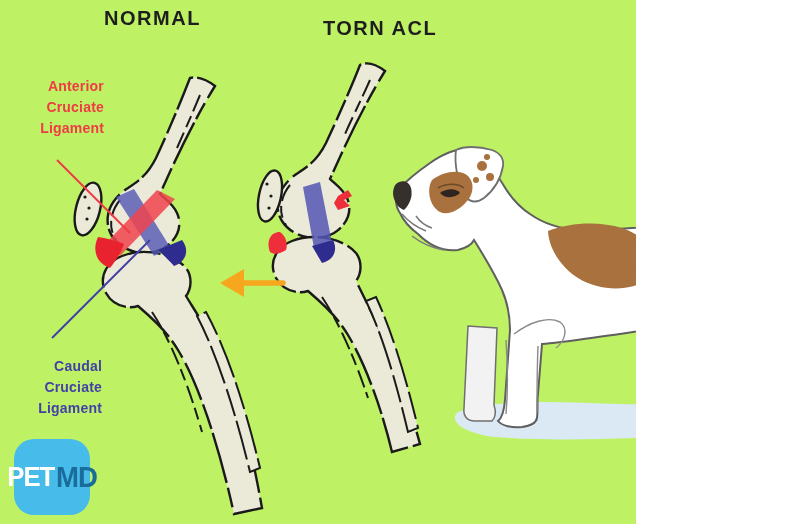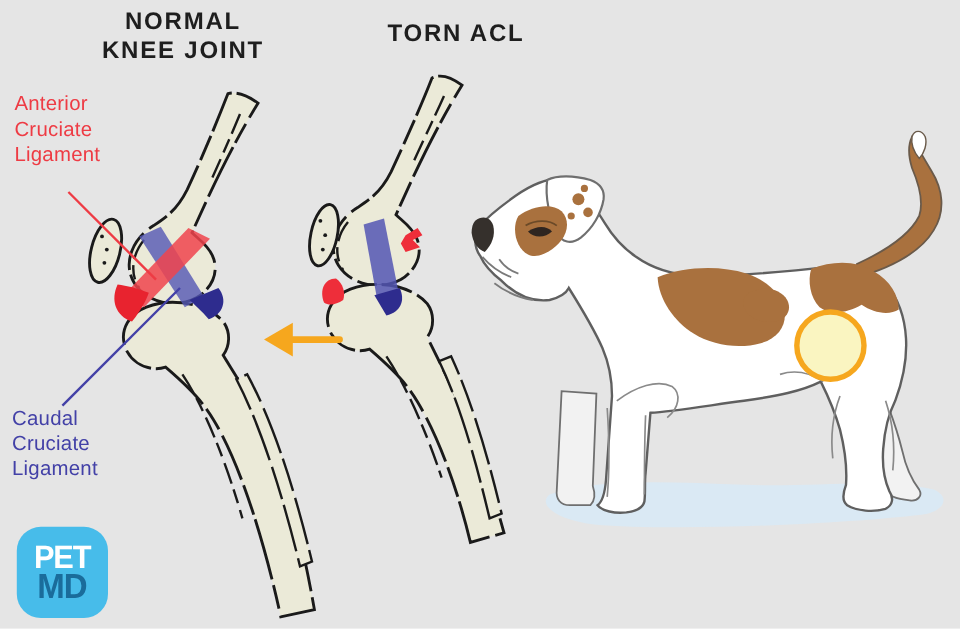--- a/index.html
+++ b/index.html
@@ -1,35 +1,35 @@
 <!DOCTYPE html>
 <html><head>
 <meta charset="utf-8">
 <style>
   html,body{margin:0;padding:0;background:#ffffff;}
   .stage{
-    position:relative;width:800px;height:524px;background:#e5e5e5;overflow:hidden;
+    position:relative;width:636px;height:524px;background:#bef264;overflow:hidden;
     font-family:"Liberation Sans", sans-serif;
   }
   .stage svg{position:absolute;left:0;top:0;}
   .title{
     position:absolute;text-align:center;font-weight:700;font-size:20px;
     letter-spacing:1.5px;color:#1e1e1e;line-height:1.2;
   }
   .title-left{left:55px;top:6px;width:195px;}
   .title-right{left:300px;top:16px;width:160px;}
   .anno{
-    position:absolute;text-align:left;font-weight:400;font-size:17px;line-height:21px;
+    position:absolute;text-align:right;font-weight:700;font-size:14px;line-height:21px;
     letter-spacing:0.2px;
   }
   .anno-acl{left:12px;top:76px;width:92px;color:#ee3b44;}
-  .anno-ccl{left:10px;top:338px;width:92px;color:#4341a7;}
+  .anno-ccl{left:10px;top:356px;width:92px;color:#4341a7;}
   .logo{
     position:absolute;left:14px;top:439px;width:76px;height:76px;border-radius:20px;
-    background:#47bcea;display:flex;flex-direction:column;align-items:center;justify-content:center;text-align:right;
+    background:#47bcea;display:flex;flex-direction:row;align-items:center;justify-content:center;text-align:right;
   }
   .logo .pet{
     color:#ffffff;font-weight:700;font-size:27px;line-height:24px;letter-spacing:-1px;
     transform:scaleX(0.95);
   }
   .logo .md{
     color:#1a6c9b;font-weight:700;font-size:29px;line-height:26px;letter-spacing:-1px;
     transform:scaleX(0.95);
   }
 </style>
@@ -173,21 +173,20 @@
     <line x1="150" y1="240" x2="52" y2="338" stroke="#4341a7" stroke-width="2"></line>
 
     <g>
       <line x1="283" y1="283" x2="240" y2="283" stroke="#f6a71e" stroke-width="5.5" stroke-linecap="round"></line>
       <polygon points="244,269 220,283 244,297" fill="#f6a71e"></polygon>
     </g>
   </svg>
 
   <div class="title title-left">
     <div>NORMAL</div>
-    <div>KNEE JOINT</div>
   </div>
 
   <div class="title title-right">
     <div>TORN ACL</div>
   </div>
 
   <div class="anno anno-acl">
     <div>Anterior</div>
     <div>Cruciate</div>
     <div>Ligament</div>

